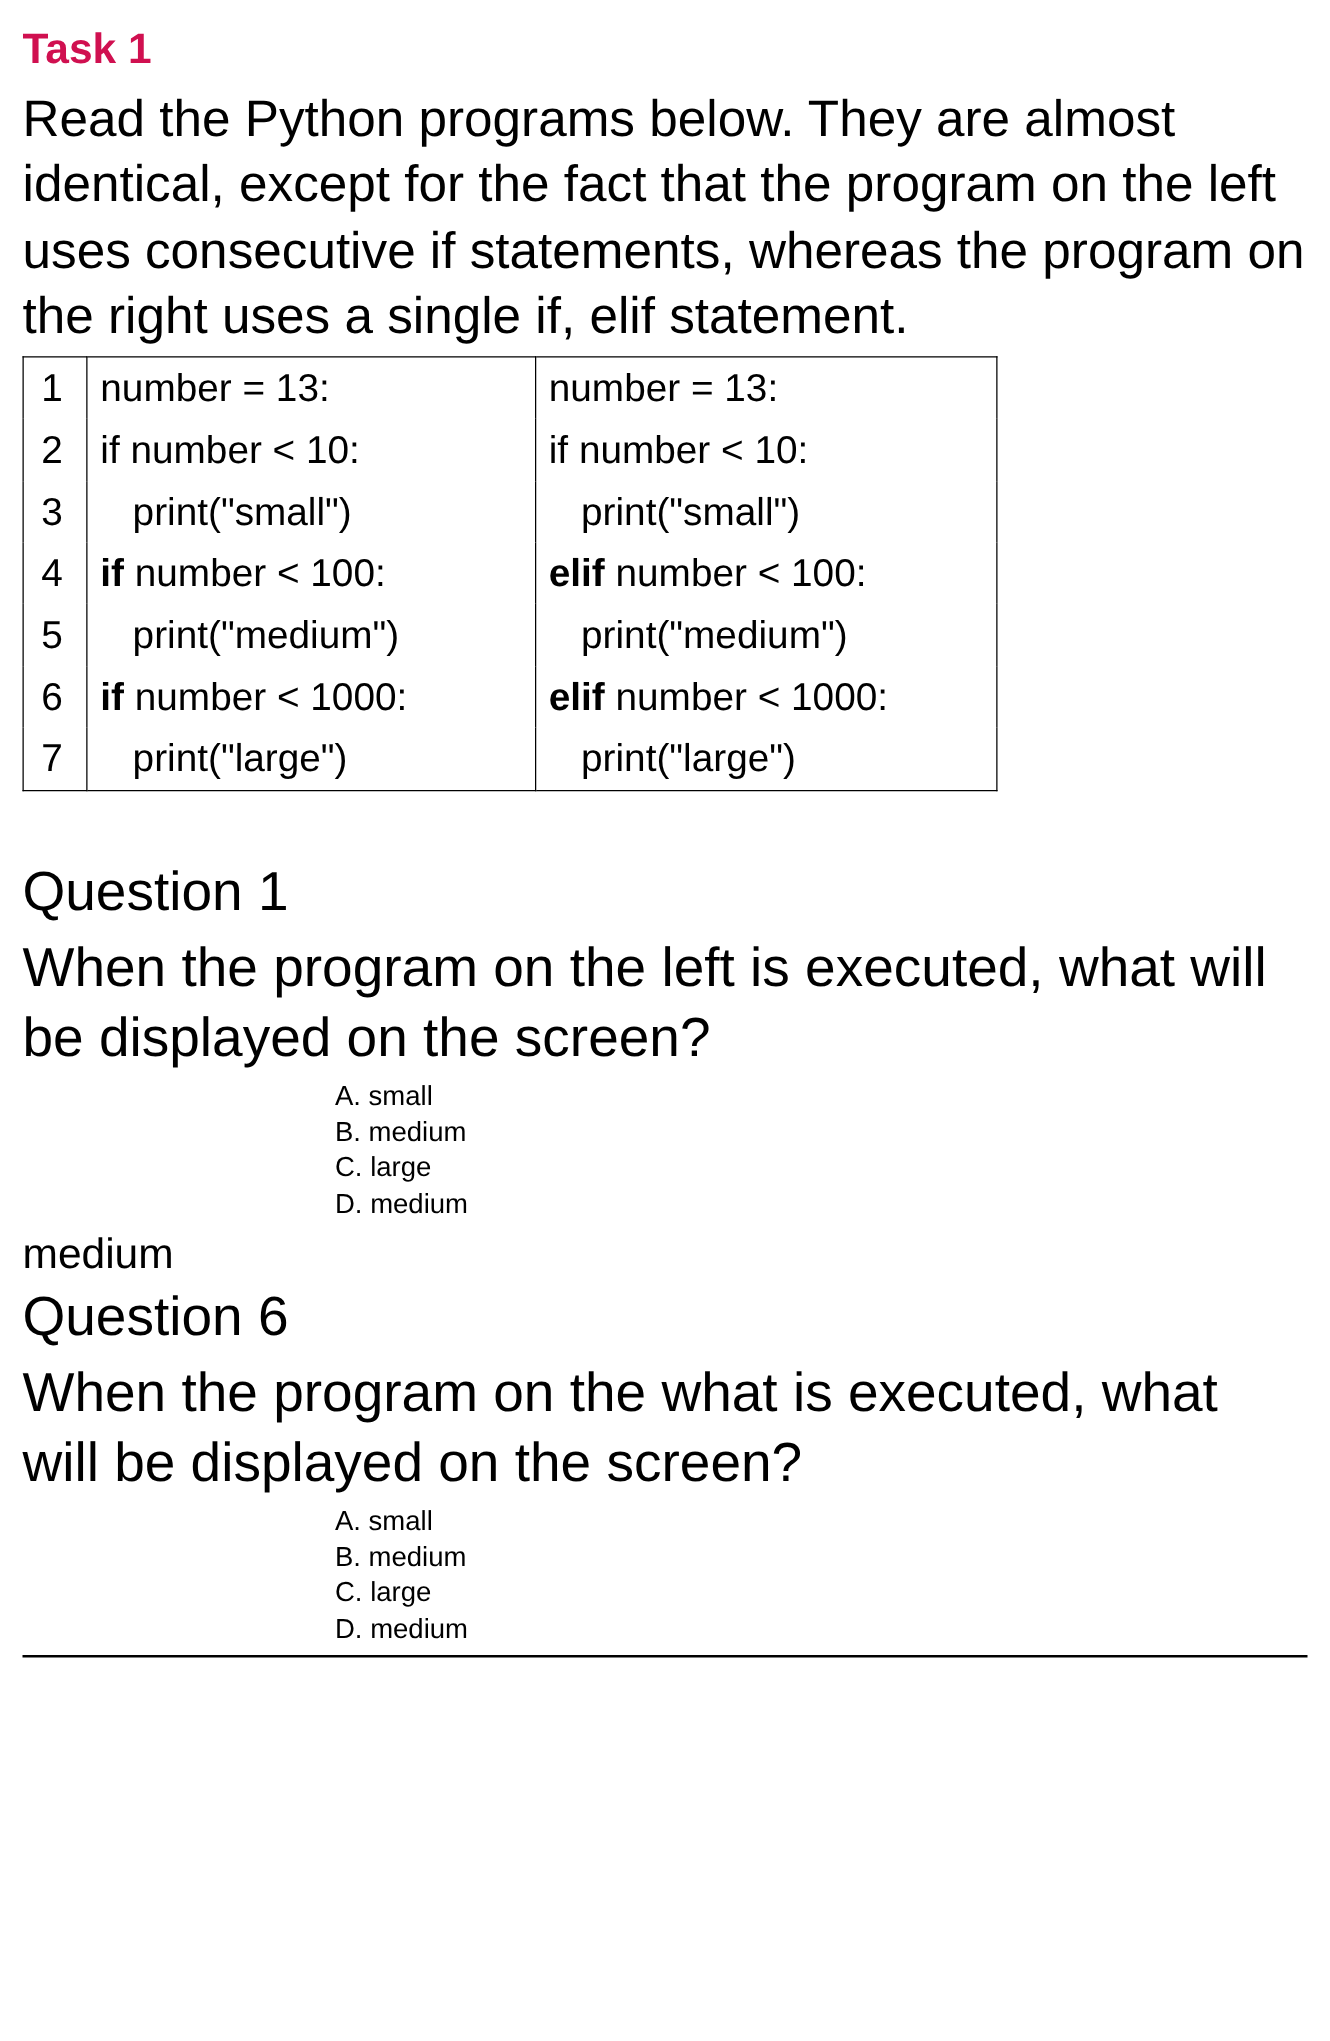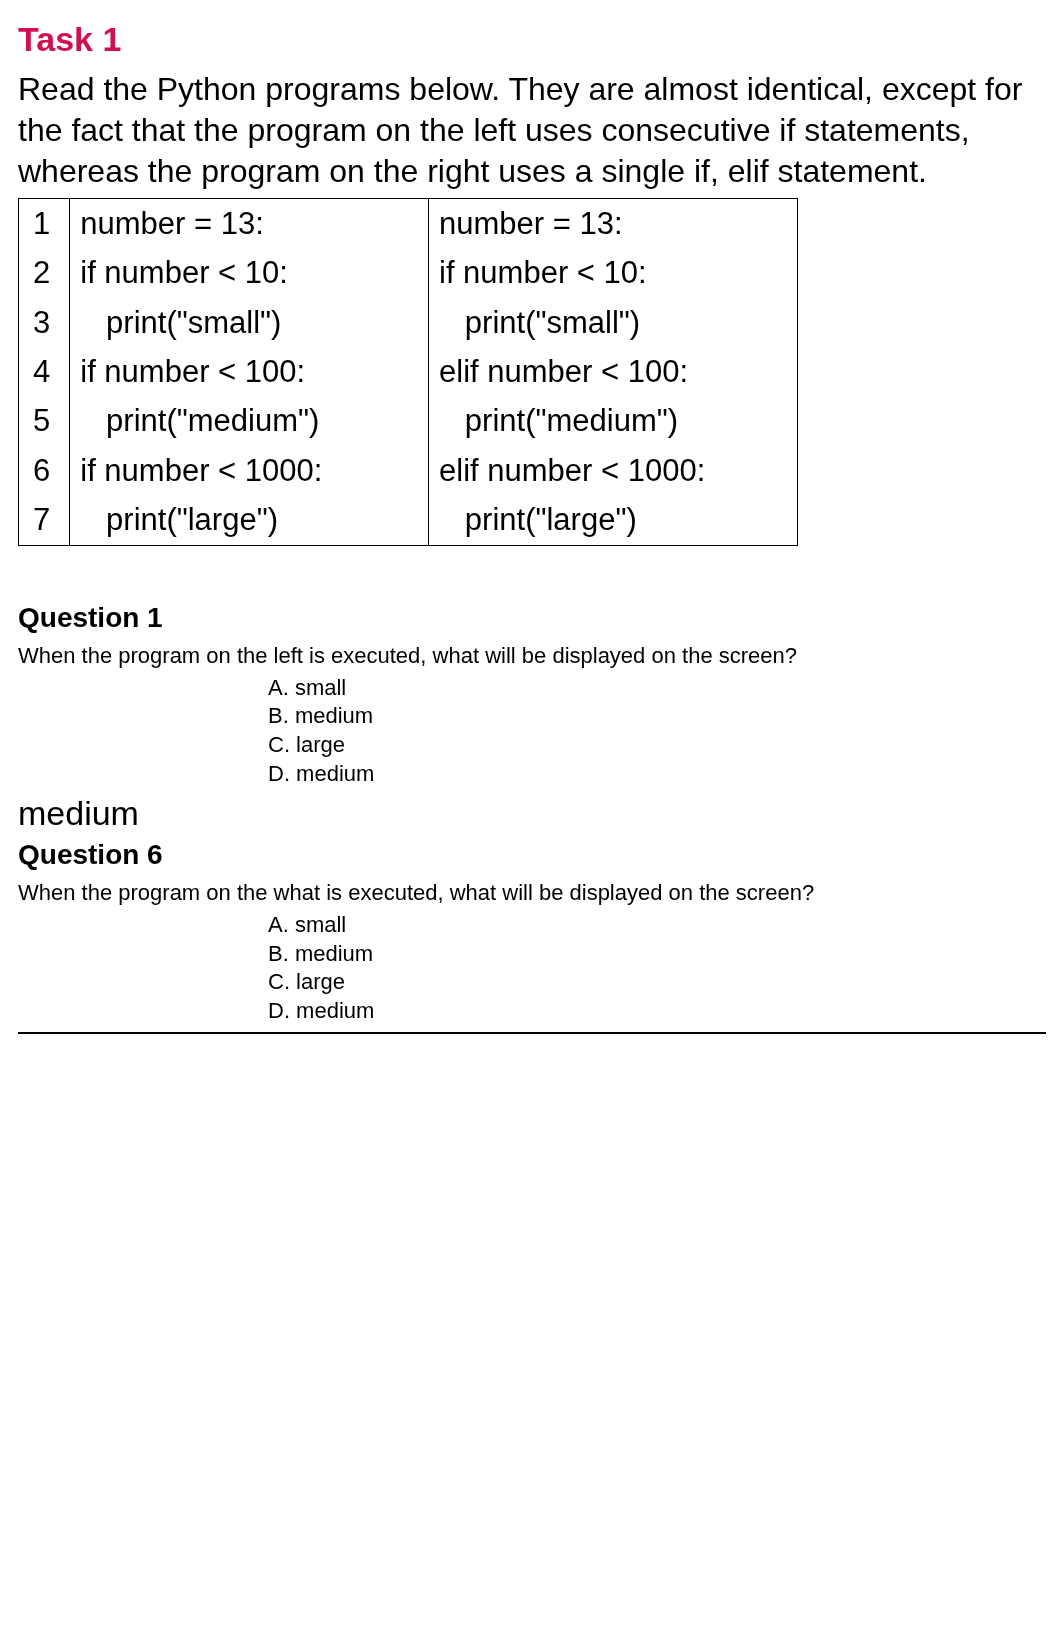--- a/index.html
+++ b/index.html
@@ -14,21 +14,21 @@
       width: 1064px;
       color: #000;
     }
     .task-title {
       color: #d01050;
       font-weight: bold;
       font-size: 34px;
       margin-bottom: 10px;
     }
     .intro {
-      font-size: 32px;
+      font-size: 41px;
       line-height: 1.28;
       margin-bottom: 6px;
     }
     
     .code-table {
       border-collapse: collapse;
       width: 780px;
       font-size: 31px;
     }
     .code-table td {
@@ -51,32 +51,32 @@
       padding-left: 14px;
     }
     .code-table td.codecell {
       width: 350px;
       white-space: pre;
     }
     .code-table td.codecell2 {
       width: 360px;
       white-space: pre;
     }
-    .bld { font-weight: normal; text-align: right; }
+    .bld { font-weight: bold; text-align: right; }
     
     .qheading {
-      font-weight: bold;
-      font-size: 28px;
+      font-weight: normal;
+      font-size: 44px;
       margin-top: 56px;
     }
     .qheading.q2 {
       margin-top: 6px;
     }
     .qbody {
-      font-size: 22px;
+      font-size: 44px;
       line-height: 1.28;
       margin-top: 8px;
     }
     .options {
       margin-left: 250px;
       margin-top: 4px;
     }
     .options div {
       font-size: 22px;
       line-height: 1.3;

